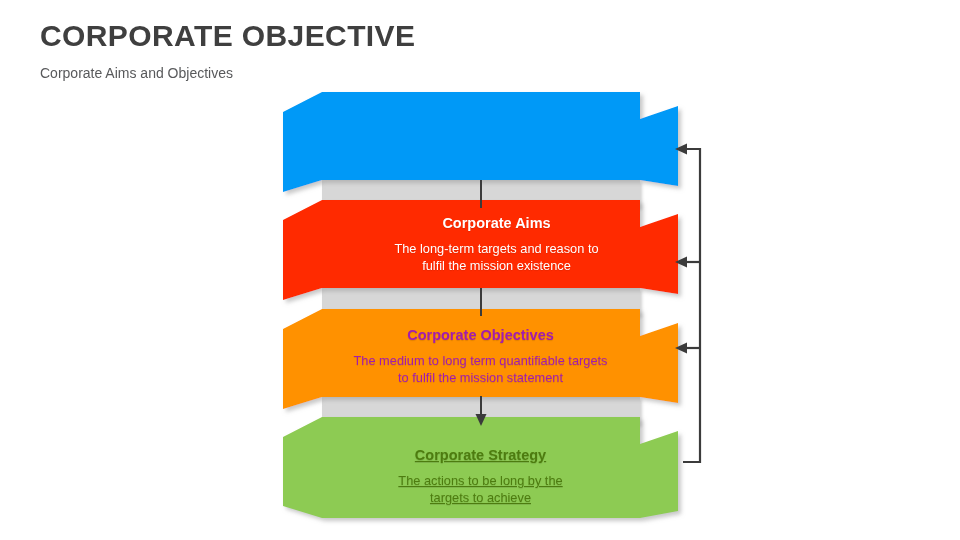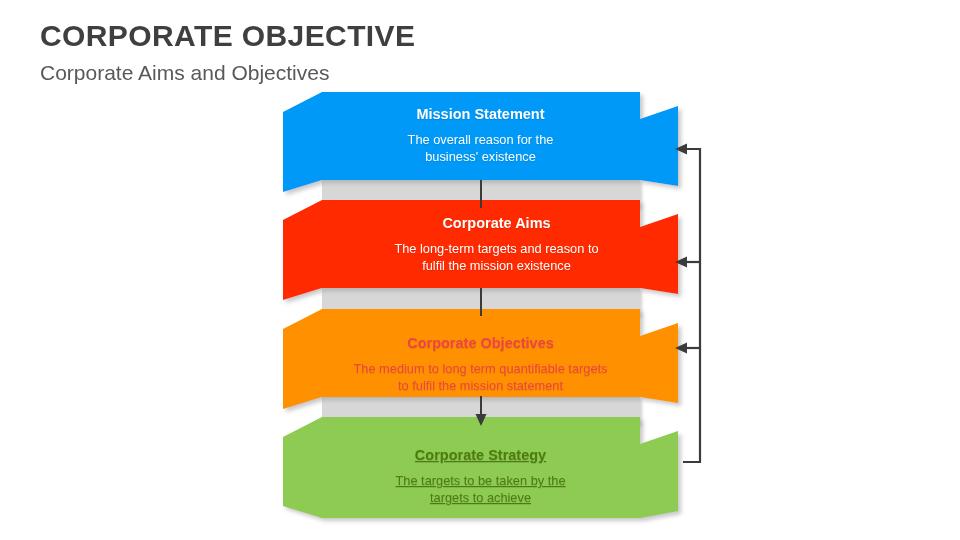--- a/index.html
+++ b/index.html
@@ -35,21 +35,21 @@
   #page-title {
     font-size: 30px;
     font-weight: bold;
     color: #3f3f3f;
     letter-spacing: 0.4px;
     line-height: 36px;
     margin: 0;
     white-space: nowrap;
   }
   #page-subtitle {
-    font-size: 21px;
+    font-size: 14px;
     font-weight: normal;
     color: #58595b;
     line-height: 26px;
     margin: 6px 0 0 0;
     white-space: nowrap;
   }
 
   
   #diagram {
     position: absolute;
@@ -141,46 +141,39 @@
         <path d="M 700,262 L 683,262"></path>
         <path d="M 700,348 L 683,348"></path>
       </g>
       <g fill="#3b3b3b">
         <path d="M 675,149 L 687,143.5 L 687,154.5 Z"></path>
         <path d="M 675,262 L 687,256.5 L 687,267.5 Z"></path>
         <path d="M 675,348 L 687,342.5 L 687,353.5 Z"></path>
       </g>
     </svg>
 
-    <div class="band-text" style="top: 105px; color: rgb(255, 255, 255);">
-      <p class="band-title">Mission Statement</p>
-      <p class="band-desc">
-        <span>The overall reason for the</span><br>
-        <span>business' existence</span>
-      </p>
-    </div>
 
     <div class="band-text" style="top: 214px; color: rgb(255, 255, 255); padding-left: 16px;">
       <p class="band-title">Corporate Aims</p>
       <p class="band-desc">
         <span>The long-term targets and reason to</span><br>
         <span>fulfil the mission existence</span>
       </p>
     </div>
 
-    <div class="band-text" style="top: 334px; color: #ef4444;">
+    <div class="band-text" style="top: 326px; color: #a21caf;">
       <p class="band-title">Corporate Objectives</p>
       <p class="band-desc">
         <span>The medium to long term quantifiable targets</span><br>
         <span>to fulfil the mission statement</span>
       </p>
     </div>
 
     <div class="band-text" style="top: 446px; color: #4d7c0f; text-decoration: underline;">
       <p class="band-title">Corporate Strategy</p>
       <p class="band-desc">
-        <span>The targets to be taken by the</span><br>
+        <span>The actions to be long by the</span><br>
         <span>targets to achieve</span>
       </p>
     </div>
 
   </div>
 </div>
 
 </body></html>

